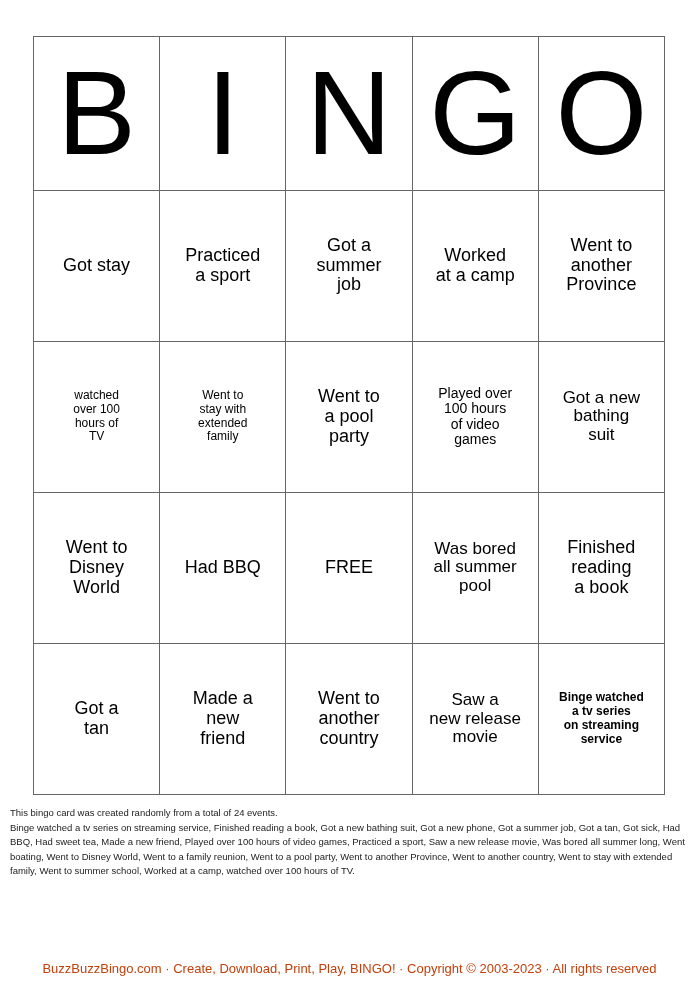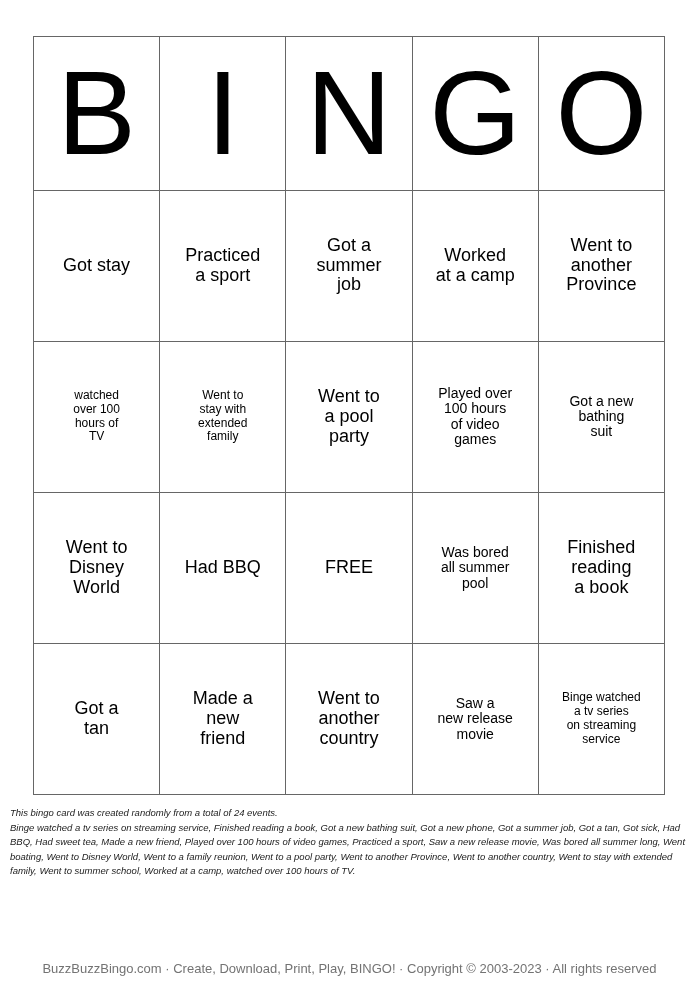--- a/index.html
+++ b/index.html
@@ -6,29 +6,29 @@
   body { width: 699px; height: 989px; position: relative; overflow: hidden;
          font-family: "Liberation Sans", sans-serif; color: #000; }
   .card { position: absolute; left: 33px; top: 36px; width: 632px; height: 759px;
           border-collapse: collapse; table-layout: fixed; }
   .card td { border: 1px solid #666; text-align: center; vertical-align: middle;
              width: 126px; height: 125px; padding: 0 10px; box-sizing: border-box;
              line-height: 1.1; }
   .card th { border: 1px solid #666; font-weight: normal; font-size: 118px;
              height: 126px; padding: 0; line-height: 1; }
   .s18 { font-size: 18px; }
-  .s16 { font-size: 14px; }
+  .s16 { font-size: 17px; }
   .s15 { font-size: 12px; line-height: 1.15 !important; }
   .s14 { font-size: 14px; }
-  .s12 { font-size: 12px; line-height: 1.15 !important; }
+  .s12 { font-size: 12px; line-height: 1.15 !important; font-weight: bold; }
   .cell-text { white-space: pre-line; display: block; }
   .info { position: absolute; left: 10px; top: 806px; width: 675px;
-          font-size: 9.5px; line-height: 14.5px; color: #222; font-style: italic; }
+          font-size: 9.5px; line-height: 14.5px; color: #222; }
   .footer { position: absolute; left: 0; top: 961px; width: 699px; text-align: center;
-            font-size: 13px; color: #737373; }
+            font-size: 13px; color: #c2410c; }
 </style>
 </head>
 <body>
 
 <table class="card">
   <tbody>
       <tr>
     <th>B</th>
     <th>I</th>
     <th>N</th>

